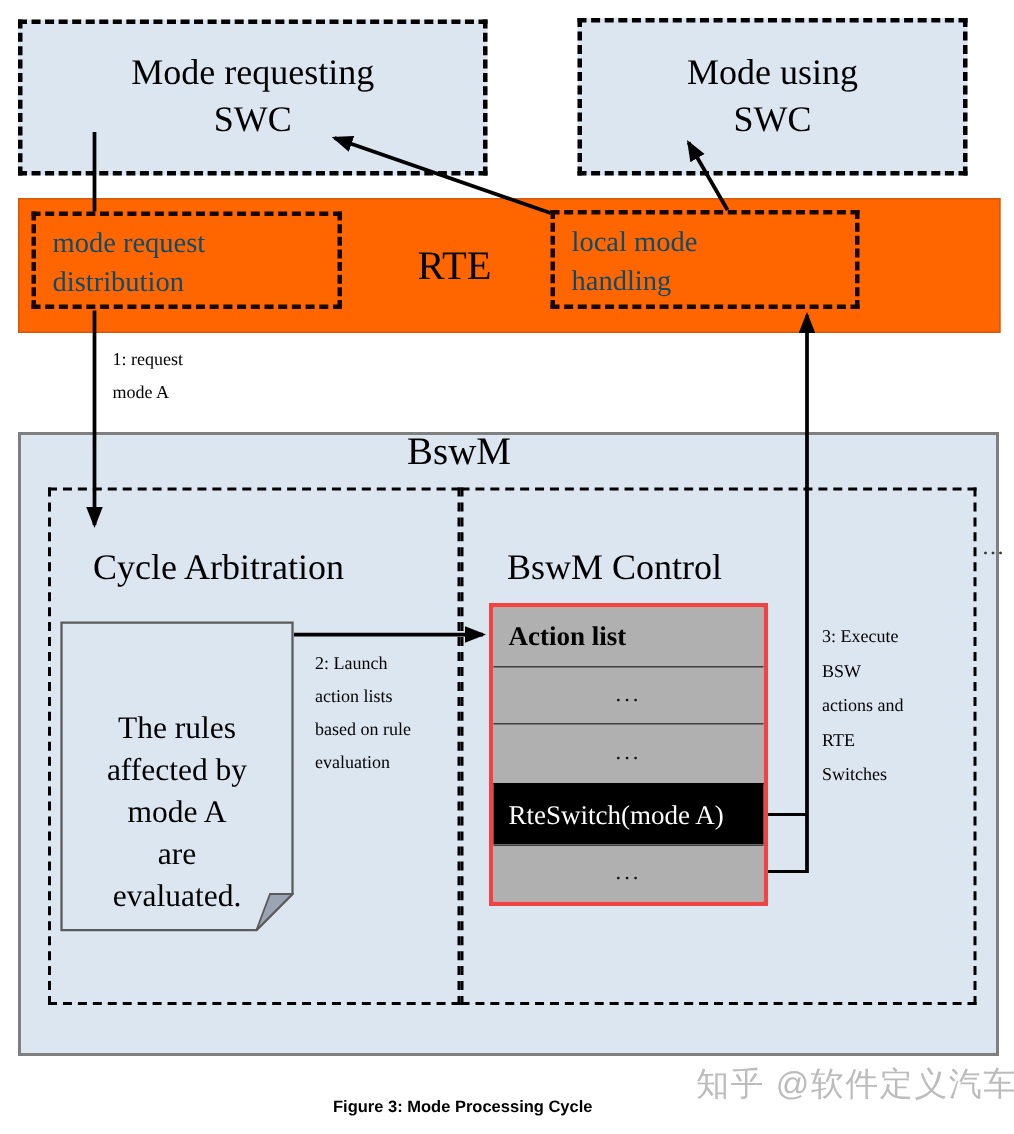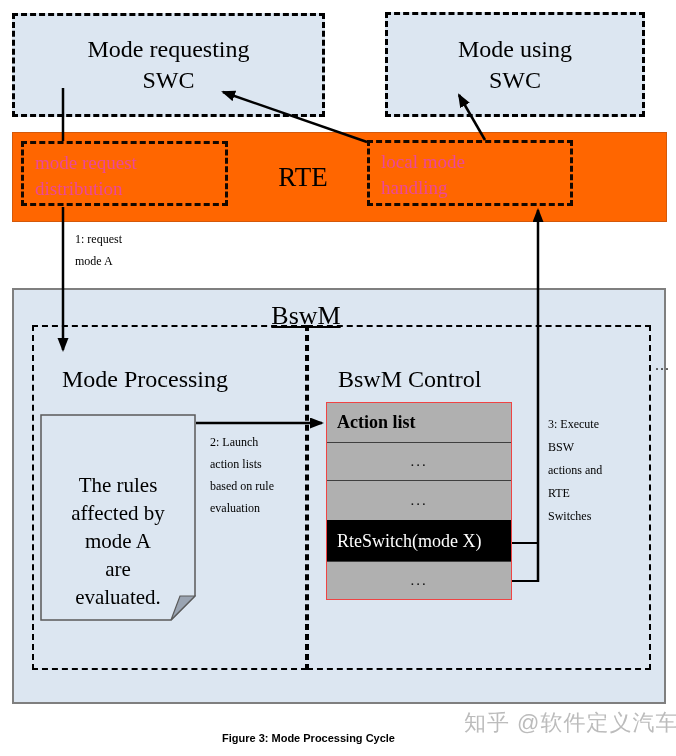--- a/index.html
+++ b/index.html
@@ -16,41 +16,41 @@
     background:var(--light-blue,#dce6f1);
     border:3px dashed #000;
     display:flex;align-items:center;justify-content:center;
     font-size:24px;line-height:31px;text-align:center;
     box-sizing:border-box;
   }
   
   .rte-bar{background:var(--orange,#ff6600);border:1px solid #d4590a;box-sizing:border-box;}
   .rte-inner-box{
     border:3px dashed #140800;box-sizing:border-box;
-    font-size:19px;line-height:26px;padding:6px 0 0 11px;color:#ec4899;
+    font-size:19px;line-height:26px;padding:6px 0 0 11px;color:#0c4a6e;
   }
   .rte-label{font-size:27px;}
 
   
   .bswm-box{background:var(--light-blue,#dce6f1);border:2px solid #7f7f7f;box-sizing:border-box;}
   .bswm-label{font-size:26px;}
   .dashed-box{border:2px dashed #000;box-sizing:border-box;}
   .section-label{font-size:24px;white-space:nowrap;}
 
   
   .note-text{
     font-size:21px;line-height:28px;text-align:center;padding-top:9px;box-sizing:border-box;
   }
 
   
   .step-label{font-size:12px;line-height:22px;}
   .step3-label{font-size:12px;line-height:23px;}
 
   
-  .al-table{border:1px solid #ef4444;box-sizing:border-box;}
+  .al-table{border:3px solid #ef4444;box-sizing:border-box;}
   .al-row{
     box-sizing:border-box;border-top:1px solid #3f3f3f;
     display:flex;align-items:center;
     background:var(--gray-row,#b0b0b0);
     font-size:17px;padding-left:10px;
   }
   .al-row:first-child{border-top:none;}
   .al-row.header{font-weight:bold;font-size:18px;}
   .al-row.gray{justify-content:center;padding-left:0;font-size:15px;letter-spacing:2px;color:#111;}
   .al-row.black{
@@ -90,27 +90,27 @@
   <div class="abs rte-label center" style="left:258px;top:162px;width:90px;">RTE</div>
 
   <div class="abs rte-inner-box pre" style="left:367px;top:140px;width:206px;height:66px;">local mode
 handling</div>
 
   <div class="abs step-label pre" style="left:75px;top:228px;width:120px;">1: request
 mode A</div>
 
   <div class="abs bswm-box" style="left:12px;top:288px;width:654px;height:416px;"></div>
 
-  <div class="abs bswm-label center" style="left:246px;top:301px;width:120px;text-decoration:underline;">BswM</div>
+  <div class="abs bswm-label center" style="left:246px;top:286px;width:120px;">BswM</div>
 
   <div class="abs dashed-box" style="left:32px;top:325px;width:275px;height:345px;"></div>
 
   <div class="abs dashed-box" style="left:307px;top:325px;width:344px;height:345px;"></div>
 
-  <div class="abs section-label" style="left:62px;top:366px;">Mode Processing</div>
+  <div class="abs section-label" style="left:62px;top:366px;">Cycle Arbitration</div>
 
   <div class="abs section-label" style="left:338px;top:366px;">BswM Control</div>
 
   <div class="abs" style="left:40px;top:414px;width:156px;height:208px;">
     <svg width="156" height="208" viewBox="0 0 156 208">
       <path d="M1,1 H155 V182 L131,206 H1 Z" fill="#dce6f1" stroke="#5a5a5a" stroke-width="1.5"></path>
       <path d="M131,206 L140,182 L155,182 Z" fill="#9aa4b2" stroke="#5a5a5a" stroke-width="1.2"></path>
     </svg>
     <div class="abs note-text pre" style="left:0;top:0;width:156px;margin-top:48px;">The rules
 affected by
@@ -128,21 +128,21 @@
     <div class="al-row header" style="height:39px;">
       <span>Action list</span>
     </div>
     <div class="al-row gray" style="height:38px;">
       <span>...</span>
     </div>
     <div class="al-row gray" style="height:40px;">
       <span>...</span>
     </div>
     <div class="al-row black" style="height:41px;">
-      <span>RteSwitch(mode X)</span>
+      <span>RteSwitch(mode A)</span>
     </div>
     <div class="al-row gray" style="height:38px;">
       <span>...</span>
     </div>
   </div>
 
   <div class="abs step3-label pre" style="left:548px;top:413px;width:95px;">3: Execute
 BSW
 actions and
 RTE

